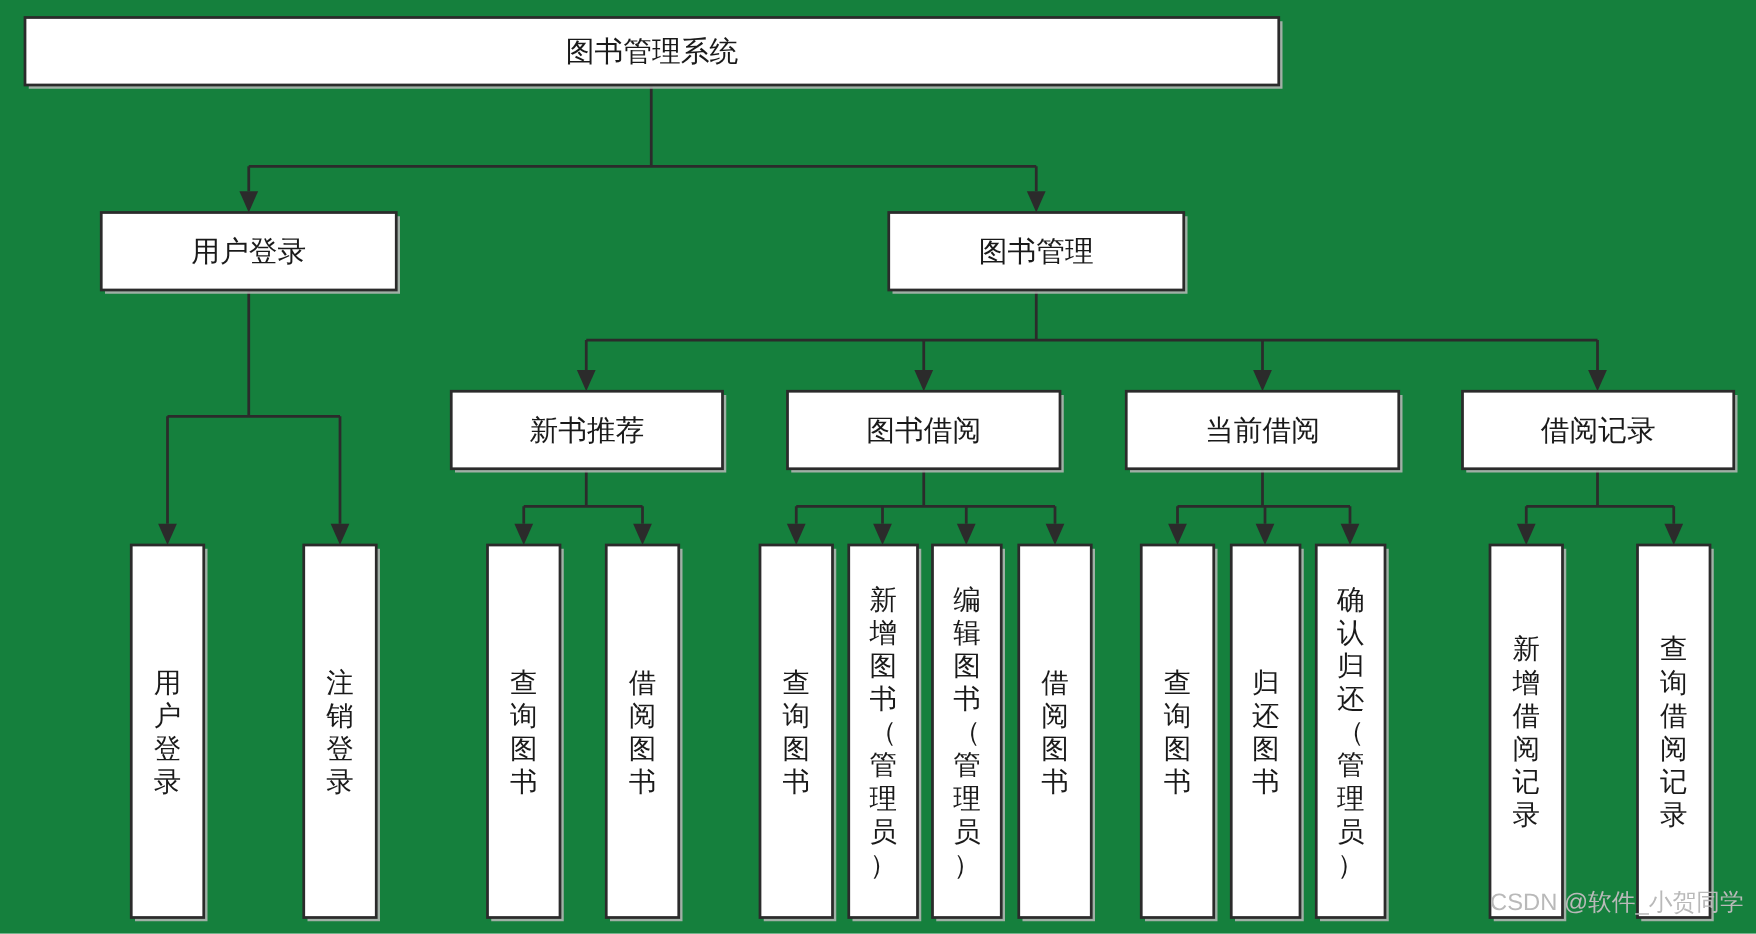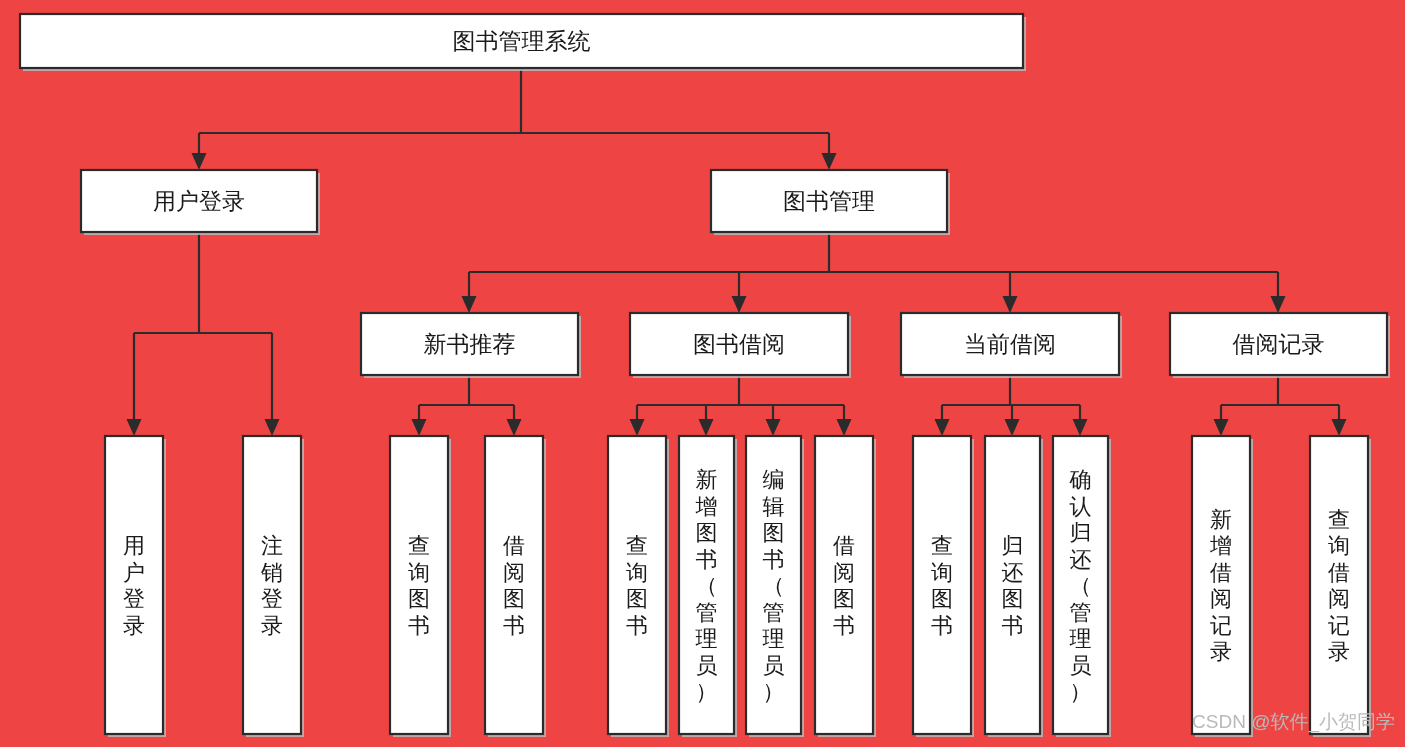--- a/index.html
+++ b/index.html
@@ -8,21 +8,21 @@
     padding: 0;
     background: #ffffff;
   }
   body {
     font-family: "Liberation Sans", "DejaVu Sans", sans-serif;
   }
   #diagram-root {
     position: relative;
     width: 1405px;
     height: 747px;
-    background: #ef4444;
+    background: #15803d;
     overflow: hidden;
   }
   svg.diagram-canvas {
     position: absolute;
     left: 0;
     top: 0;
     width: 1405px;
     height: 747px;
     display: block;
   }

